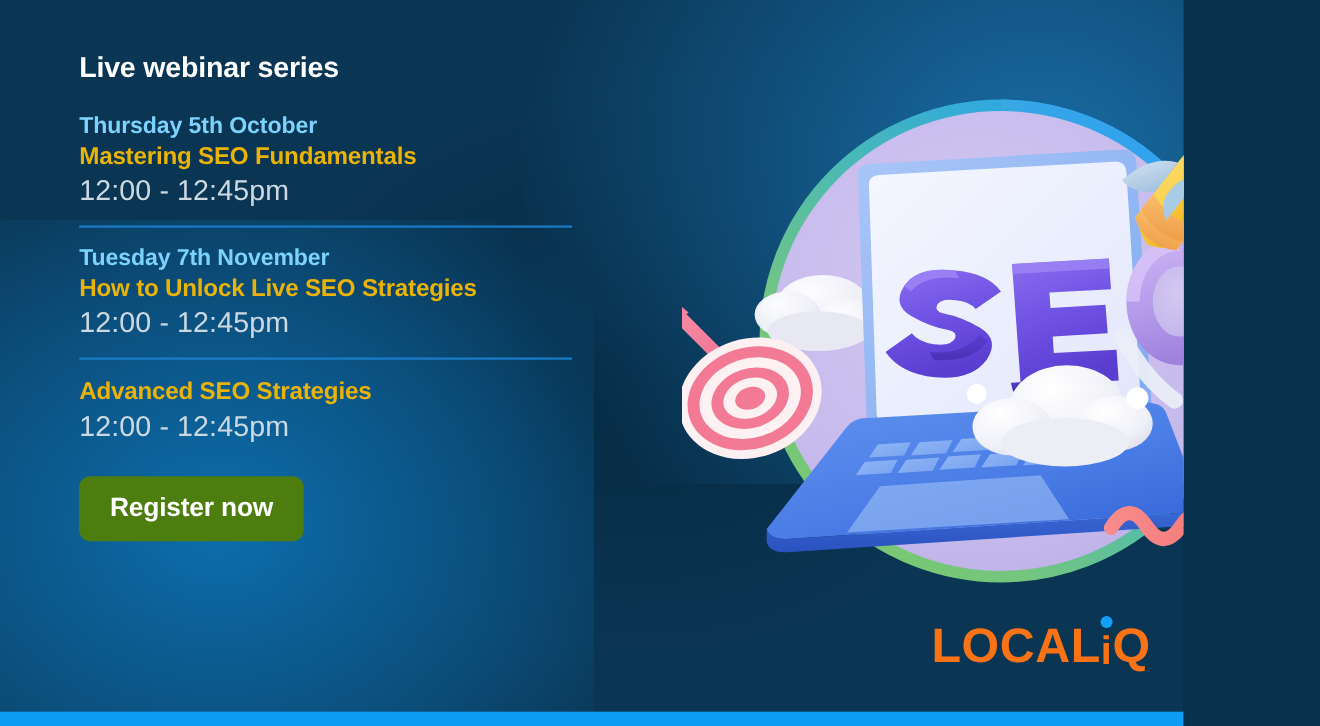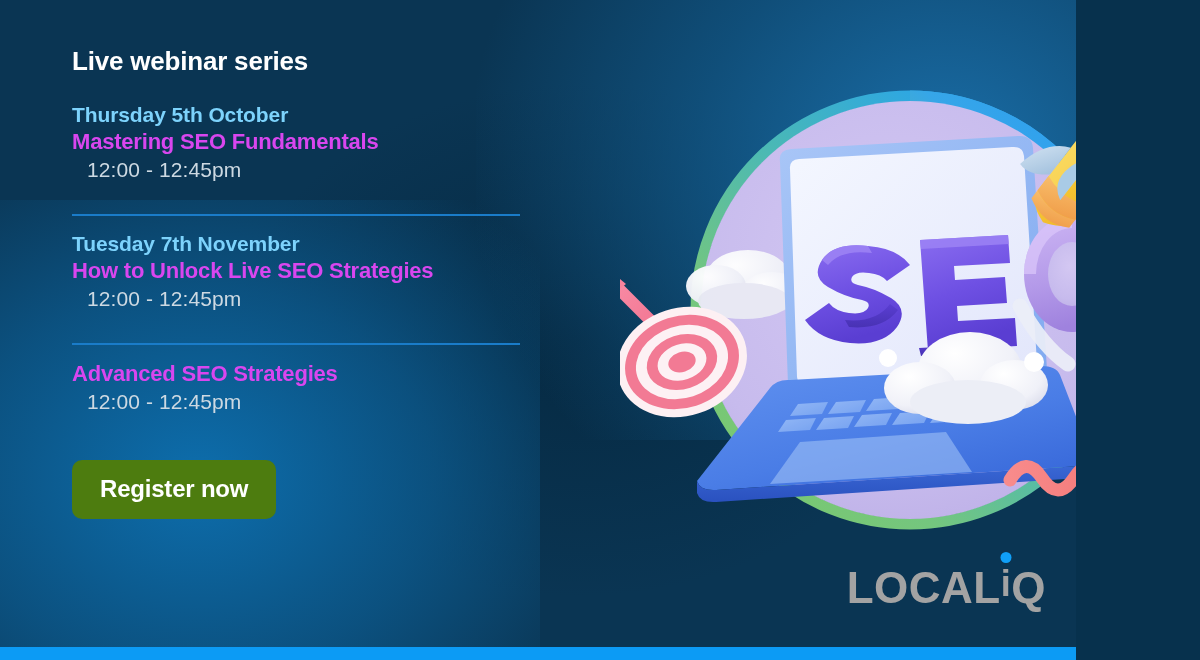--- a/index.html
+++ b/index.html
@@ -87,30 +87,29 @@
   .s-date {
     font-size:21px;
     font-weight:bold;
     color:#7dd3fc;
     letter-spacing:-0.1px;
     margin-bottom:2px;
   }
   .s-title {
     font-size:22px;
     font-weight:bold;
-    color:#d946ef;
+    color:#eab308;
     letter-spacing:-0.2px;
     margin-bottom:3px;
   }
   .s-time {
-    font-size:21px;
+    font-size:26px;
     color:#cdd9e2;
     letter-spacing:0.1px;
-    padding-bottom:32px;
-    margin-left:15px;
+    padding-bottom:16px;
   }
 
   .cta {
     display:inline-block;
     margin-top:14px;
     padding:15px 28px 16px;
     background:#4d7c0f;
     border:none;
     border-radius:10px;
     color:#ffffff;
@@ -120,25 +119,25 @@
     letter-spacing:-0.2px;
     cursor:pointer;
   }
 
   
   .logo {
     position:absolute;
     right:30px; bottom:50px;
     font-size:44px;
     font-weight:bold;
-    color:#a3a3a3;
+    color:#f97316;
     letter-spacing:0.5px;
     line-height:1;
     display:flex;
-    align-items:flex-start;
+    align-items:flex-end;
   }
   .logo .dotted { position:relative; font-size:36px; }
   .logo .dotted::after {
     content:"";
     position:absolute;
     left:50%; top:-14px;
     transform:translateX(-50%);
     width:11px; height:11px;
     border-radius:50%;
     background:#10a0f8;

